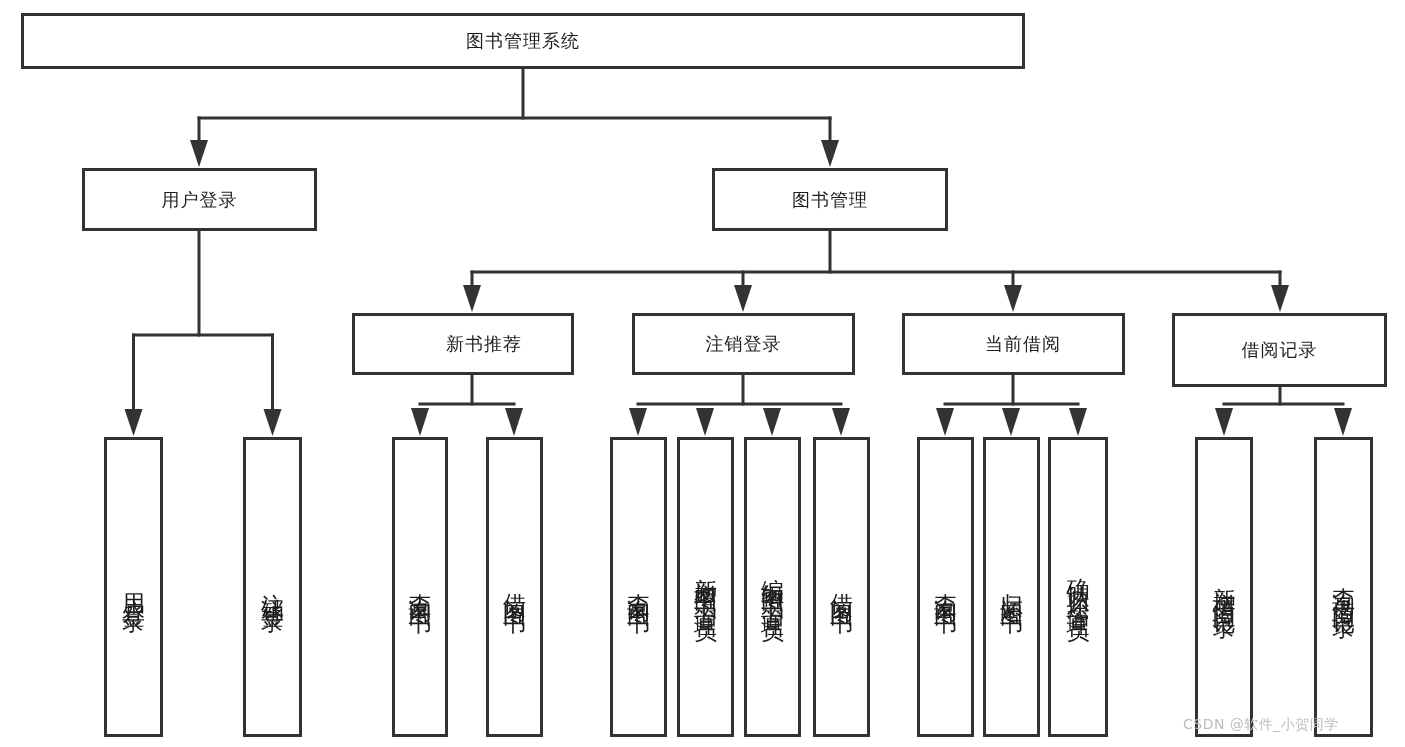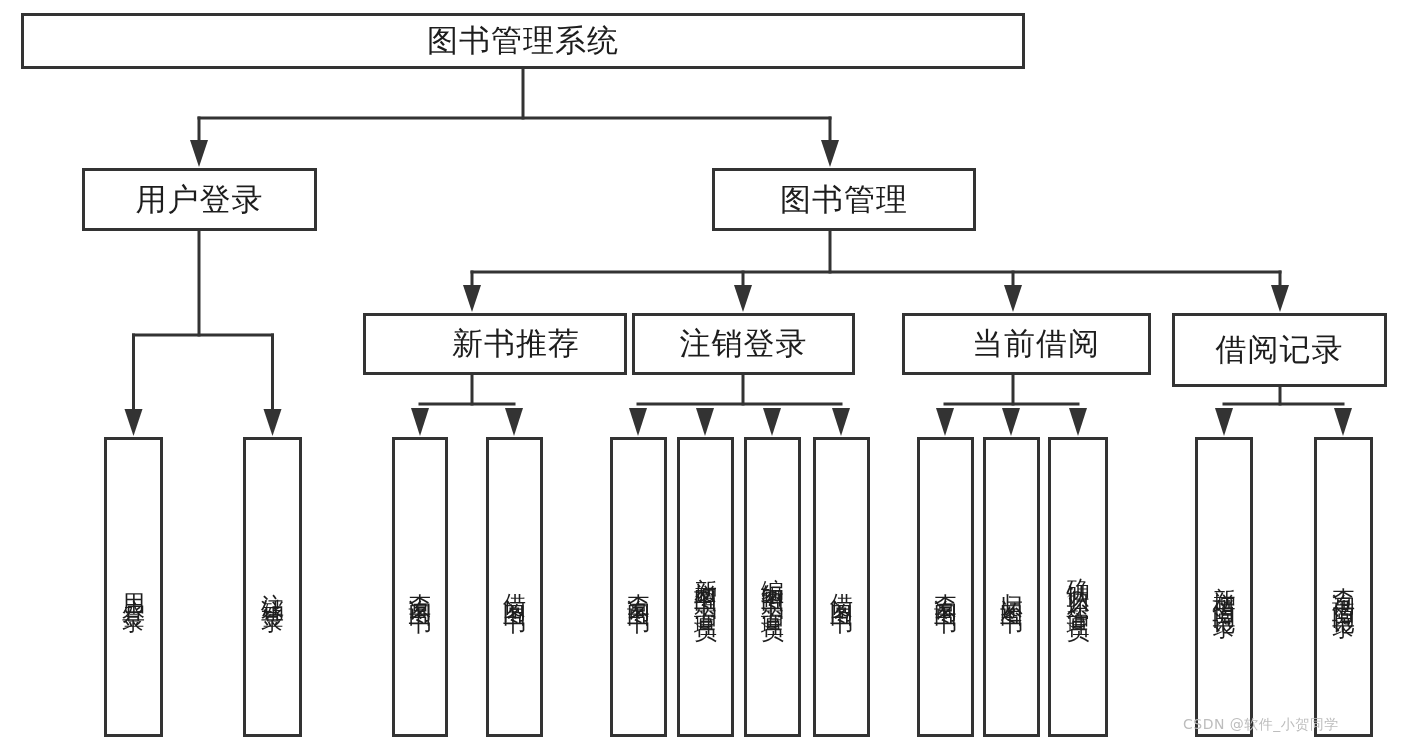--- a/index.html
+++ b/index.html
@@ -13,35 +13,35 @@
   #connectors{
     position:absolute;left:0;top:0;width:1405px;height:747px;
     z-index:1;pointer-events:none;
   }
   .box{
     position:absolute;box-sizing:border-box;
     border:3px solid #333333;background:#ffffff;
     display:flex;align-items:center;justify-content:center;
     color:#1d1d1d;z-index:2;
   }
-  .h-label{font-size:31px;letter-spacing:1px;white-space:nowrap;}
+  .h-label{font-size:18px;letter-spacing:1px;white-space:nowrap;}
   .v-box{
     writing-mode:vertical-lr;
     text-orientation:upright;
     font-size:23px;letter-spacing:6px;line-height:1;
   }
   
   .n-root{left:21px;top:13px;width:1004px;height:56px;}
   
   .n-user-login{left:82px;top:168px;width:235px;height:63px;}
-  .n-book-mgmt{left:712px;top:168px;width:264px;height:63px;}
+  .n-book-mgmt{left:712px;top:168px;width:236px;height:63px;}
   
-  .n-new-book-rec{left:363px;top:313px;width:264px;height:62px;padding-left:42px;}
+  .n-new-book-rec{left:352px;top:313px;width:222px;height:62px;padding-left:42px;}
   .n-book-borrow{left:632px;top:313px;width:223px;height:62px;}
-  .n-current-borrow{left:902px;top:313px;width:249px;height:62px;padding-left:19px;}
+  .n-current-borrow{left:902px;top:313px;width:223px;height:62px;padding-left:19px;}
   .n-borrow-record{left:1172px;top:313px;width:215px;height:74px;}
   
   .leaf{top:437px;height:300px;}
   .n-leaf-user-login{left:104px;width:59px;}
   .n-leaf-logout{left:243px;width:59px;}
   .n-leaf-query-book-a{left:392px;width:56px;}
   .n-leaf-borrow-book-a{left:486px;width:57px;}
   .n-leaf-query-book-b{left:610px;width:57px;}
   .n-leaf-add-book{left:677px;width:57px;}
   .n-leaf-edit-book{left:744px;width:57px;}

